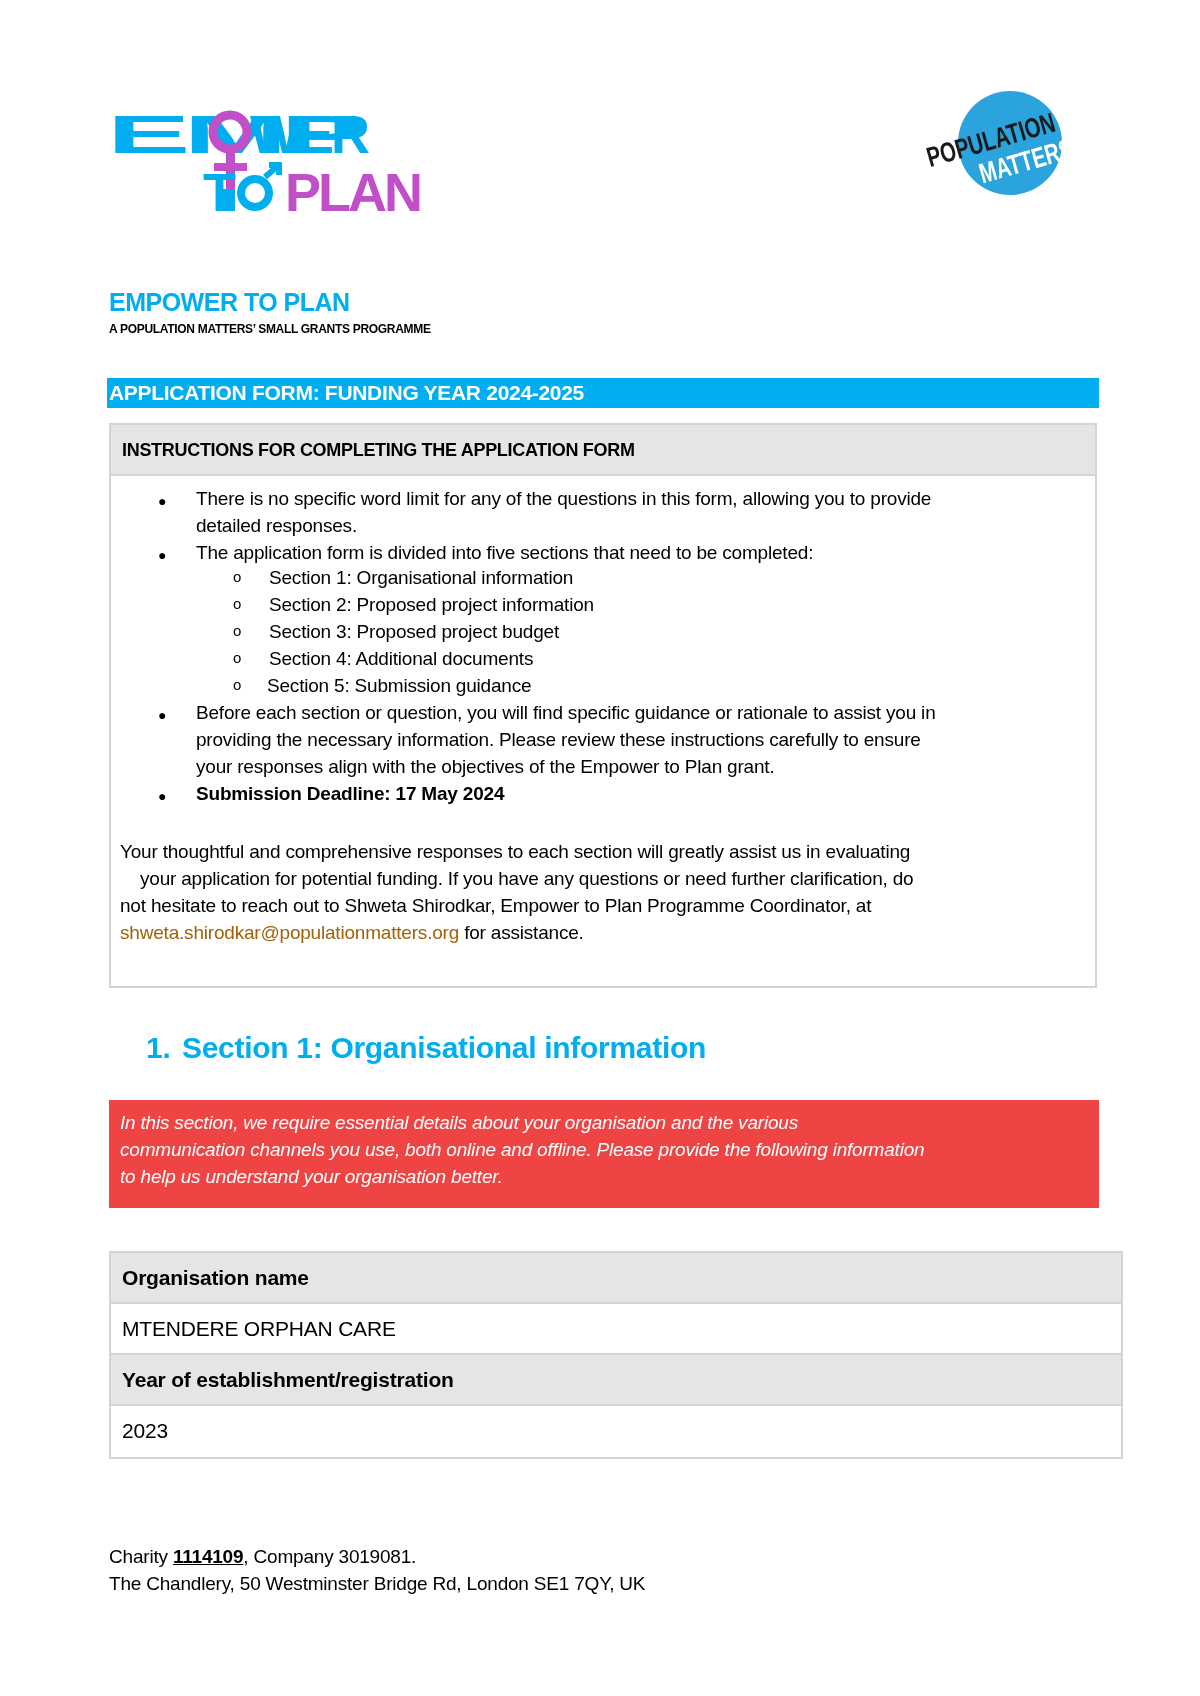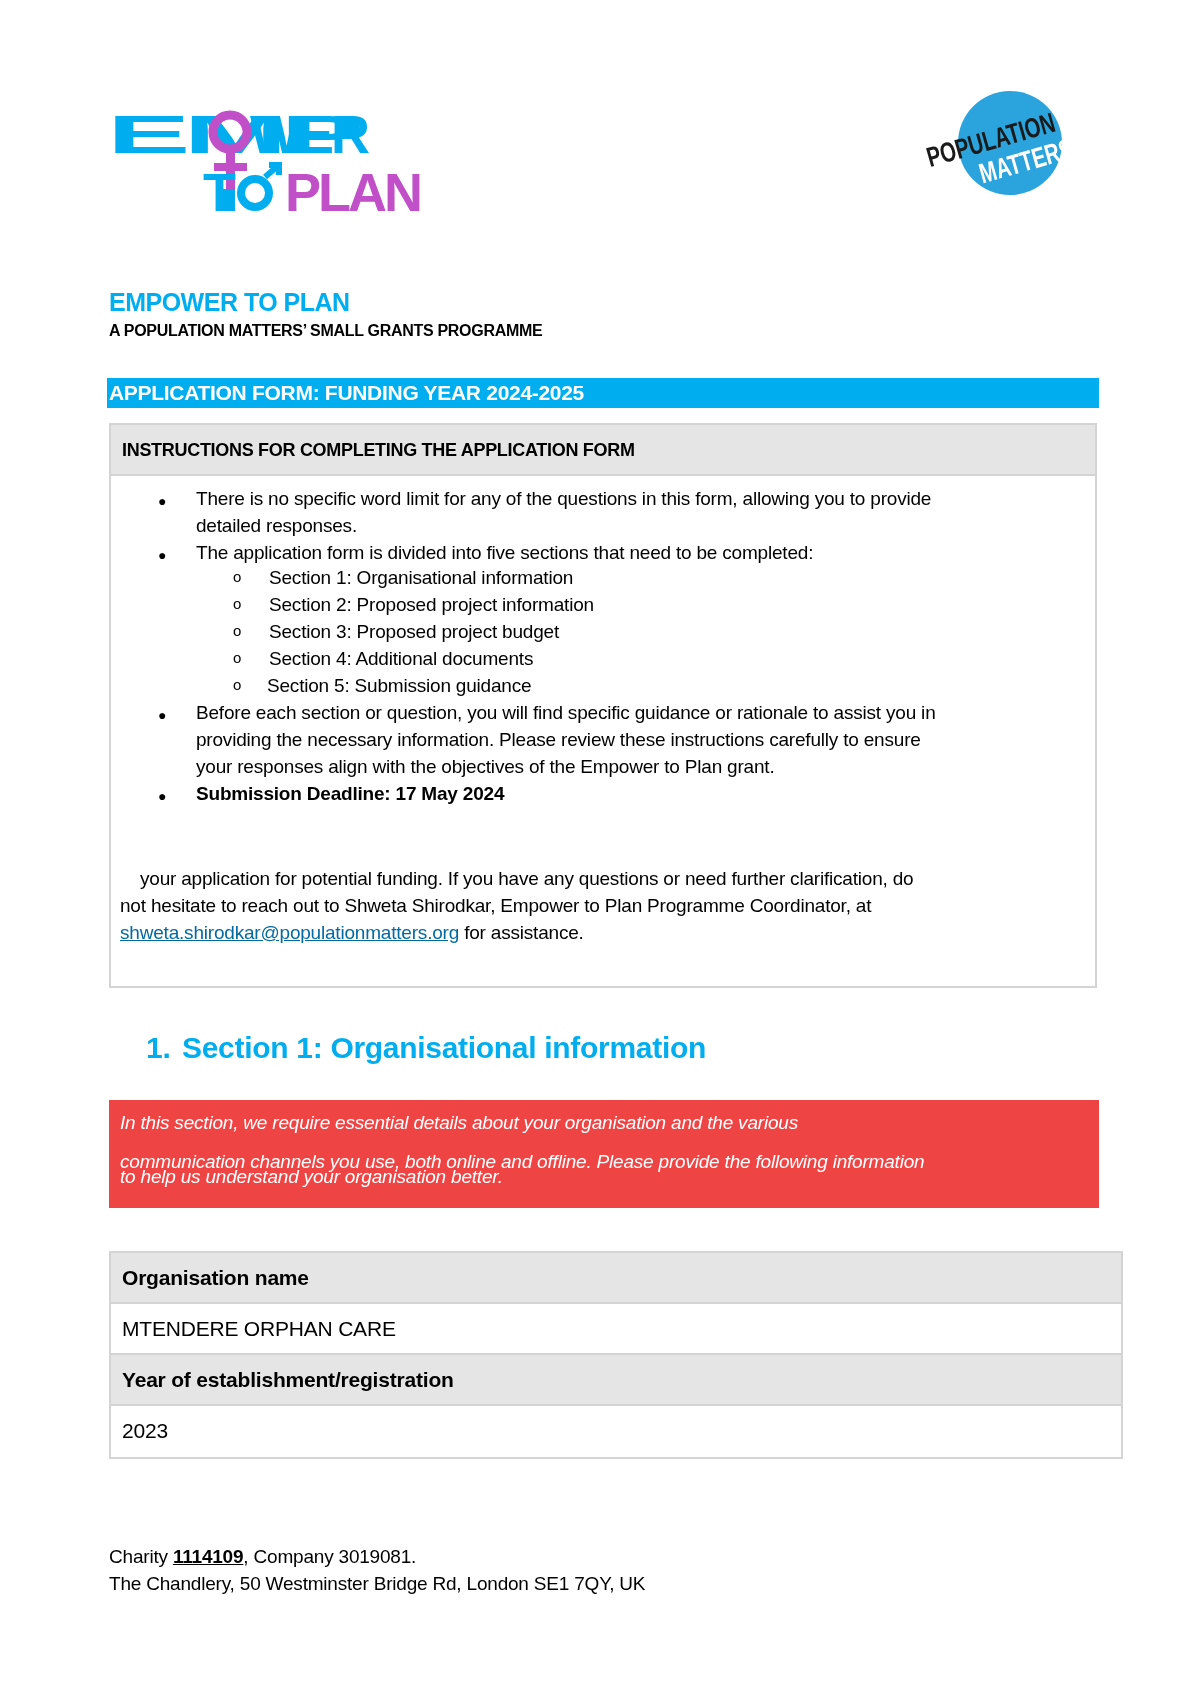--- a/index.html
+++ b/index.html
@@ -3,33 +3,33 @@
 <meta charset="utf-8">
 <style>
   html, body { margin: 0; padding: 0; background: #ffffff; }
   body { width: 1200px; height: 1696px; position: relative; overflow: hidden;
          font-family: "Liberation Sans", sans-serif; color: #000; }
 
   .logo-etp { position: absolute; left: 107px; top: 105px; width: 320px; height: 110px; }
   .logo-pm { position: absolute; left: 905px; top: 88px; width: 170px; height: 120px; }
 
   .title { position: absolute; left: 109px; top: 288px; font-size: 25px; font-weight: bold; color: #00aeef; letter-spacing: -0.5px; }
-  .subtitle { position: absolute; left: 109px; top: 322px; font-size: 16px; font-weight: bold; color: #000; letter-spacing: -0.3px; }
+  .subtitle { position: absolute; left: 109px; top: 322px; font-size: 12px; font-weight: bold; color: #000; letter-spacing: -0.3px; }
 
   .app-bar { position: absolute; left: 107px; top: 378px; width: 992px; height: 30px; background: #00aeef; }
   .app-bar span { position: absolute; left: 2px; top: 3px; font-size: 21px; font-weight: bold; color: #fff; letter-spacing: -0.3px; }
 
   .instr-box { position: absolute; left: 109px; top: 423px; width: 988px; height: 565px; border: 2px solid #d4d4d4; box-sizing: border-box; }
   .instr-head { height: 51px; background: #e5e5e5; border-bottom: 2px solid #d4d4d4; box-sizing: border-box; }
   .instr-head span { position: absolute; left: 11px; top: 15px; font-size: 18px; font-weight: bold; letter-spacing: -0.3px; }
 
   .txt { position: absolute; font-size: 19px; line-height: 27px; letter-spacing: -0.2px; white-space: nowrap; }
   .bullet { position: absolute; font-size: 14px; }
   .sub-bullet { position: absolute; font-size: 15px; }
-  .link { color: #0369a1; text-decoration: underline; cursor: pointer; }
+  .link { color: #a16207; cursor: pointer; }
 
   .sec-head { position: absolute; left: 146px; top: 1031px; font-size: 30px; font-weight: bold; color: #00aeef; letter-spacing: -0.3px; }
   .sec-head .num { display: inline-block; width: 36px; }
 
   .intro-box { position: absolute; left: 109px; top: 1100px; width: 990px; height: 108px; background: #ef4444; }
   .intro-box .txt { color: #fff; font-style: italic; }
 
   .org-table { position: absolute; left: 109px; top: 1251px; width: 1014px; border: 2px solid #d4d4d4; box-sizing: border-box; }
   .row { height: 51px; position: relative; border-bottom: 2px solid #d4d4d4; box-sizing: border-box; }
   .row:last-child { border-bottom: none; }
@@ -94,30 +94,31 @@
   <div class="txt" style="left:156px; top:247px;">Section 5: Submission guidance</div>
 
   <span class="bullet" style="left:47px; top:282px;">●</span>
   <div class="txt" style="left:85px; top:274px;">Before each section or question, you will find specific guidance or rationale to assist you in</div>
   <div class="txt" style="left:85px; top:301px;">providing the necessary information. Please review these instructions carefully to ensure</div>
   <div class="txt" style="left:85px; top:328px;">your responses align with the objectives of the Empower to Plan grant.</div>
 
   <span class="bullet" style="left:47px; top:363px;">●</span>
   <div class="txt" style="left:85px; top:355px; font-weight:bold;">Submission Deadline: 17 May 2024</div>
 
+  <div class="txt" style="left:9px; top:413px;">Your thoughtful and comprehensive responses to each section will greatly assist us in evaluating</div>
   <div class="txt" style="left:9px; top:440px;margin-left:20px;">your application for potential funding. If you have any questions or need further clarification, do</div>
   <div class="txt" style="left:9px; top:467px;">not hesitate to reach out to Shweta Shirodkar, Empower to Plan Programme Coordinator, at</div>
   <div class="txt" style="left:9px; top:494px;"><a class="link">shweta.shirodkar@populationmatters.org</a><span> for assistance.</span></div>
 </div>
 
 <div class="sec-head"><span class="num">1.</span><span>Section 1: Organisational information</span></div>
 
 <div class="intro-box">
   <div class="txt" style="left:11px; top:9px;">In this section, we require essential details about your organisation and the various</div>
-  <div class="txt" style="left:11px; top:36px;margin-top:12px;">communication channels you use, both online and offline. Please provide the following information</div>
+  <div class="txt" style="left:11px; top:36px;">communication channels you use, both online and offline. Please provide the following information</div>
   <div class="txt" style="left:11px; top:63px;">to help us understand your organisation better.</div>
 </div>
 
 <div class="org-table">
   <div class="row head">
       <span>Organisation name</span>
     </div>
   <div class="row">
       <span>MTENDERE ORPHAN CARE</span>
     </div>

